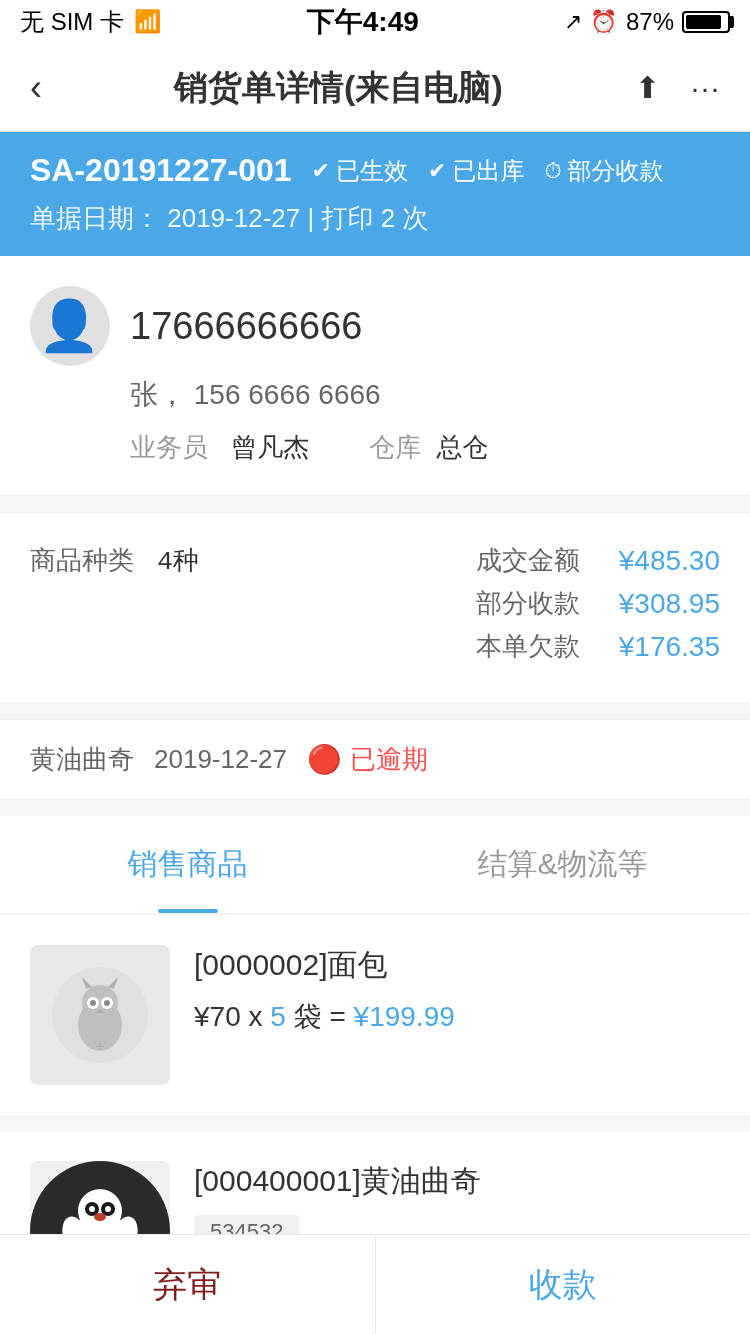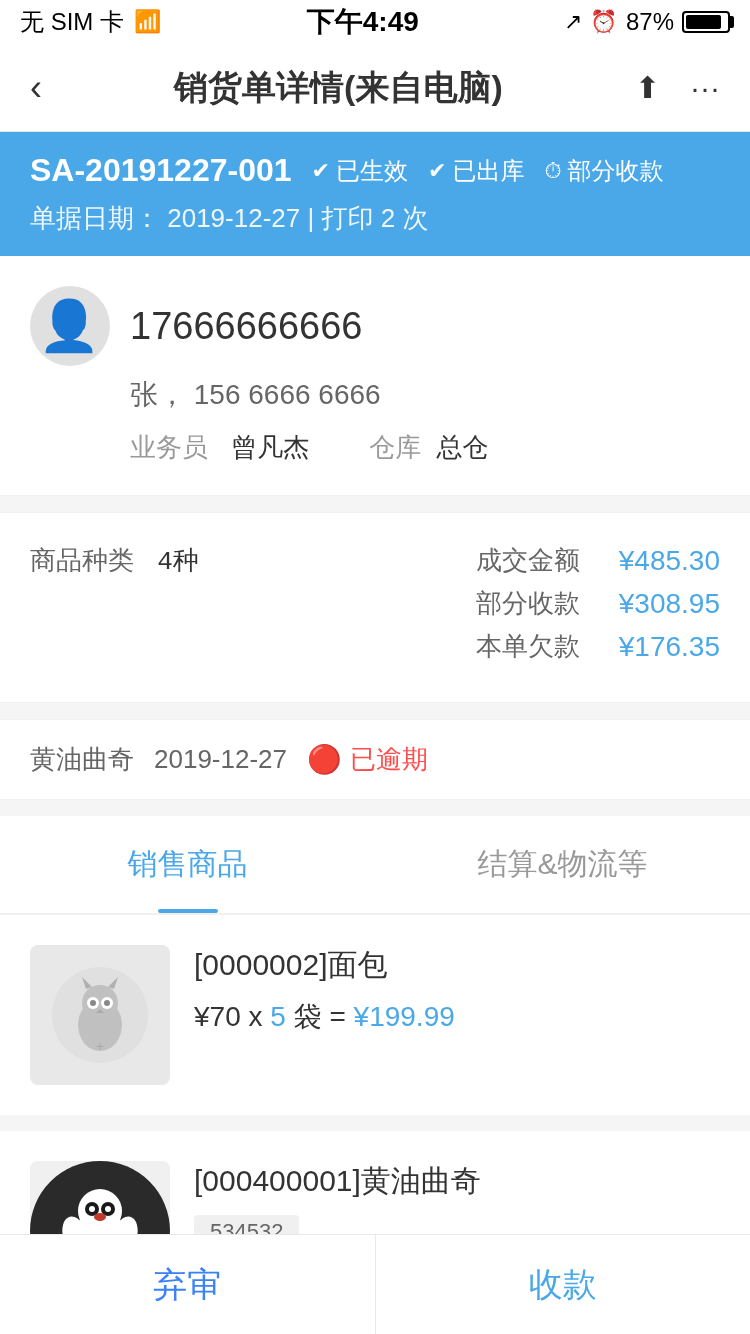--- a/index.html
+++ b/index.html
@@ -167,21 +167,21 @@
     
     .bottom-bar {
       position: fixed; bottom: 0; left: 0; width: 750px;
       background: #fff; border-top: 1px solid #e8e8e8;
       display: flex; height: 100px;
     }
     .bottom-btn {
       flex: 1; display: flex; align-items: center; justify-content: center;
       font-size: 34px; cursor: pointer;
     }
-    .bottom-btn.cancel { color: #3b82f6; border-right: 1px solid #e8e8e8; }
+    .bottom-btn.cancel { color: #7f1d1d; border-right: 1px solid #e8e8e8; }
     .bottom-btn.confirm { color: #4AA8E8; }
   </style>
 </head>
 <body>
 
 <div class="status-bar">
   <div class="status-left">
     <span>无 SIM 卡</span>
     <span class="wifi-icon">📶</span>
   </div>

